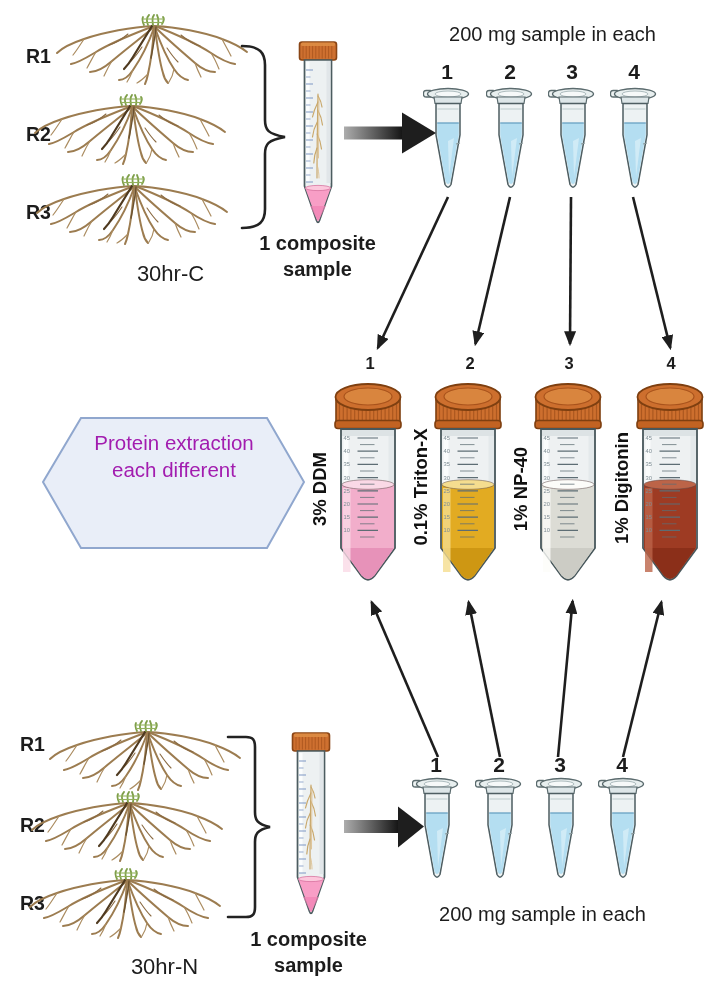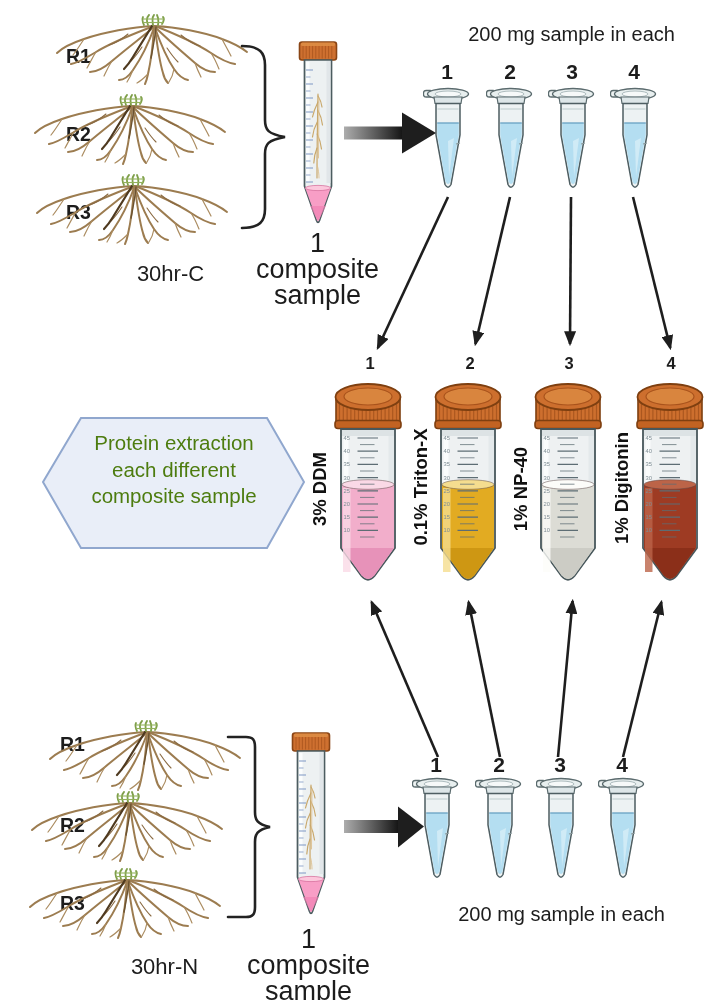--- a/index.html
+++ b/index.html
@@ -1,30 +1,30 @@
 <!DOCTYPE html>
 <html><head>
 <meta charset="utf-8">
 <style>
   html,body{margin:0;padding:0;background:#ffffff;}
   #canvas{position:relative;width:720px;height:1000px;background:#ffffff;overflow:hidden;
           font-family:"Liberation Sans", sans-serif;color:#1c1c1c;}
   .abs{position:absolute;}
   .abs svg,svg.abs{display:block;}
   .lbl{position:absolute;color:#1c1c1c;text-align:center;line-height:1.3;}
-  .rep{font-weight:bold;font-size:19.5px;text-align:left;margin-left:40px;}
+  .rep{font-weight:bold;font-size:19.5px;text-align:left;}
   .tubeno{font-weight:bold;font-size:21px;width:30px;}
   .midno{font-weight:bold;font-size:16.5px;width:30px;}
-  .amount{font-size:20px;width:245px;text-align:right;}
+  .amount{font-size:20px;width:245px;}
   .timepoint{font-size:22px;width:105px;}
-  .composite{font-size:27px;width:145px;line-height:26px;}
+  .composite{font-size:20px;width:145px;line-height:26px;font-weight:bold;}
   .detlabel{position:absolute;width:150px;height:22px;font-weight:bold;font-size:18.5px;
             text-align:center;transform:rotate(-90deg);color:#111;}
   .callout-text{position:absolute;left:52px;top:430px;width:244px;text-align:center;
-                font-size:20.5px;line-height:26.5px;color:#4d7c0f;}
+                font-size:20.5px;line-height:26.5px;color:#a21caf;}
 </style>
 </head>
 <body>
 
 <div id="canvas">
 
   <svg width="0" height="0" style="position:absolute" aria-hidden="true">
     <defs>
 
       <g id="root-sym">
@@ -187,21 +187,20 @@
   <svg class="abs" style="left:610px;top:86px" width="48" height="106" viewBox="0 0 48 106">
       <use href="#small-tube"></use>
     </svg>
 
   <svg class="abs" style="left:40px;top:414px" width="268" height="138" viewBox="0 0 268 138">
     <polygon points="3,68 41,4 227,4 264,68 227,134 41,134" fill="#e9eef8" stroke="#90a7ce" stroke-width="2"></polygon>
   </svg>
   <div class="callout-text">
     <div>Protein extraction</div>
     <div>each different</div>
-    <div>composite sample</div>
   </div>
 
   <div class="lbl midno" style="left:355px;top:353px">1</div>
   <div class="lbl midno" style="left:455px;top:353px">2</div>
   <div class="lbl midno" style="left:554px;top:353px">3</div>
   <div class="lbl midno" style="left:656px;top:353px">4</div>
 
   <div class="detlabel" style="left:245px;top:478px">3% DDM</div>
   <div class="detlabel" style="left:346px;top:476px">0.1% Triton-X</div>
   <div class="detlabel" style="left:446px;top:478px">1% NP-40</div>

